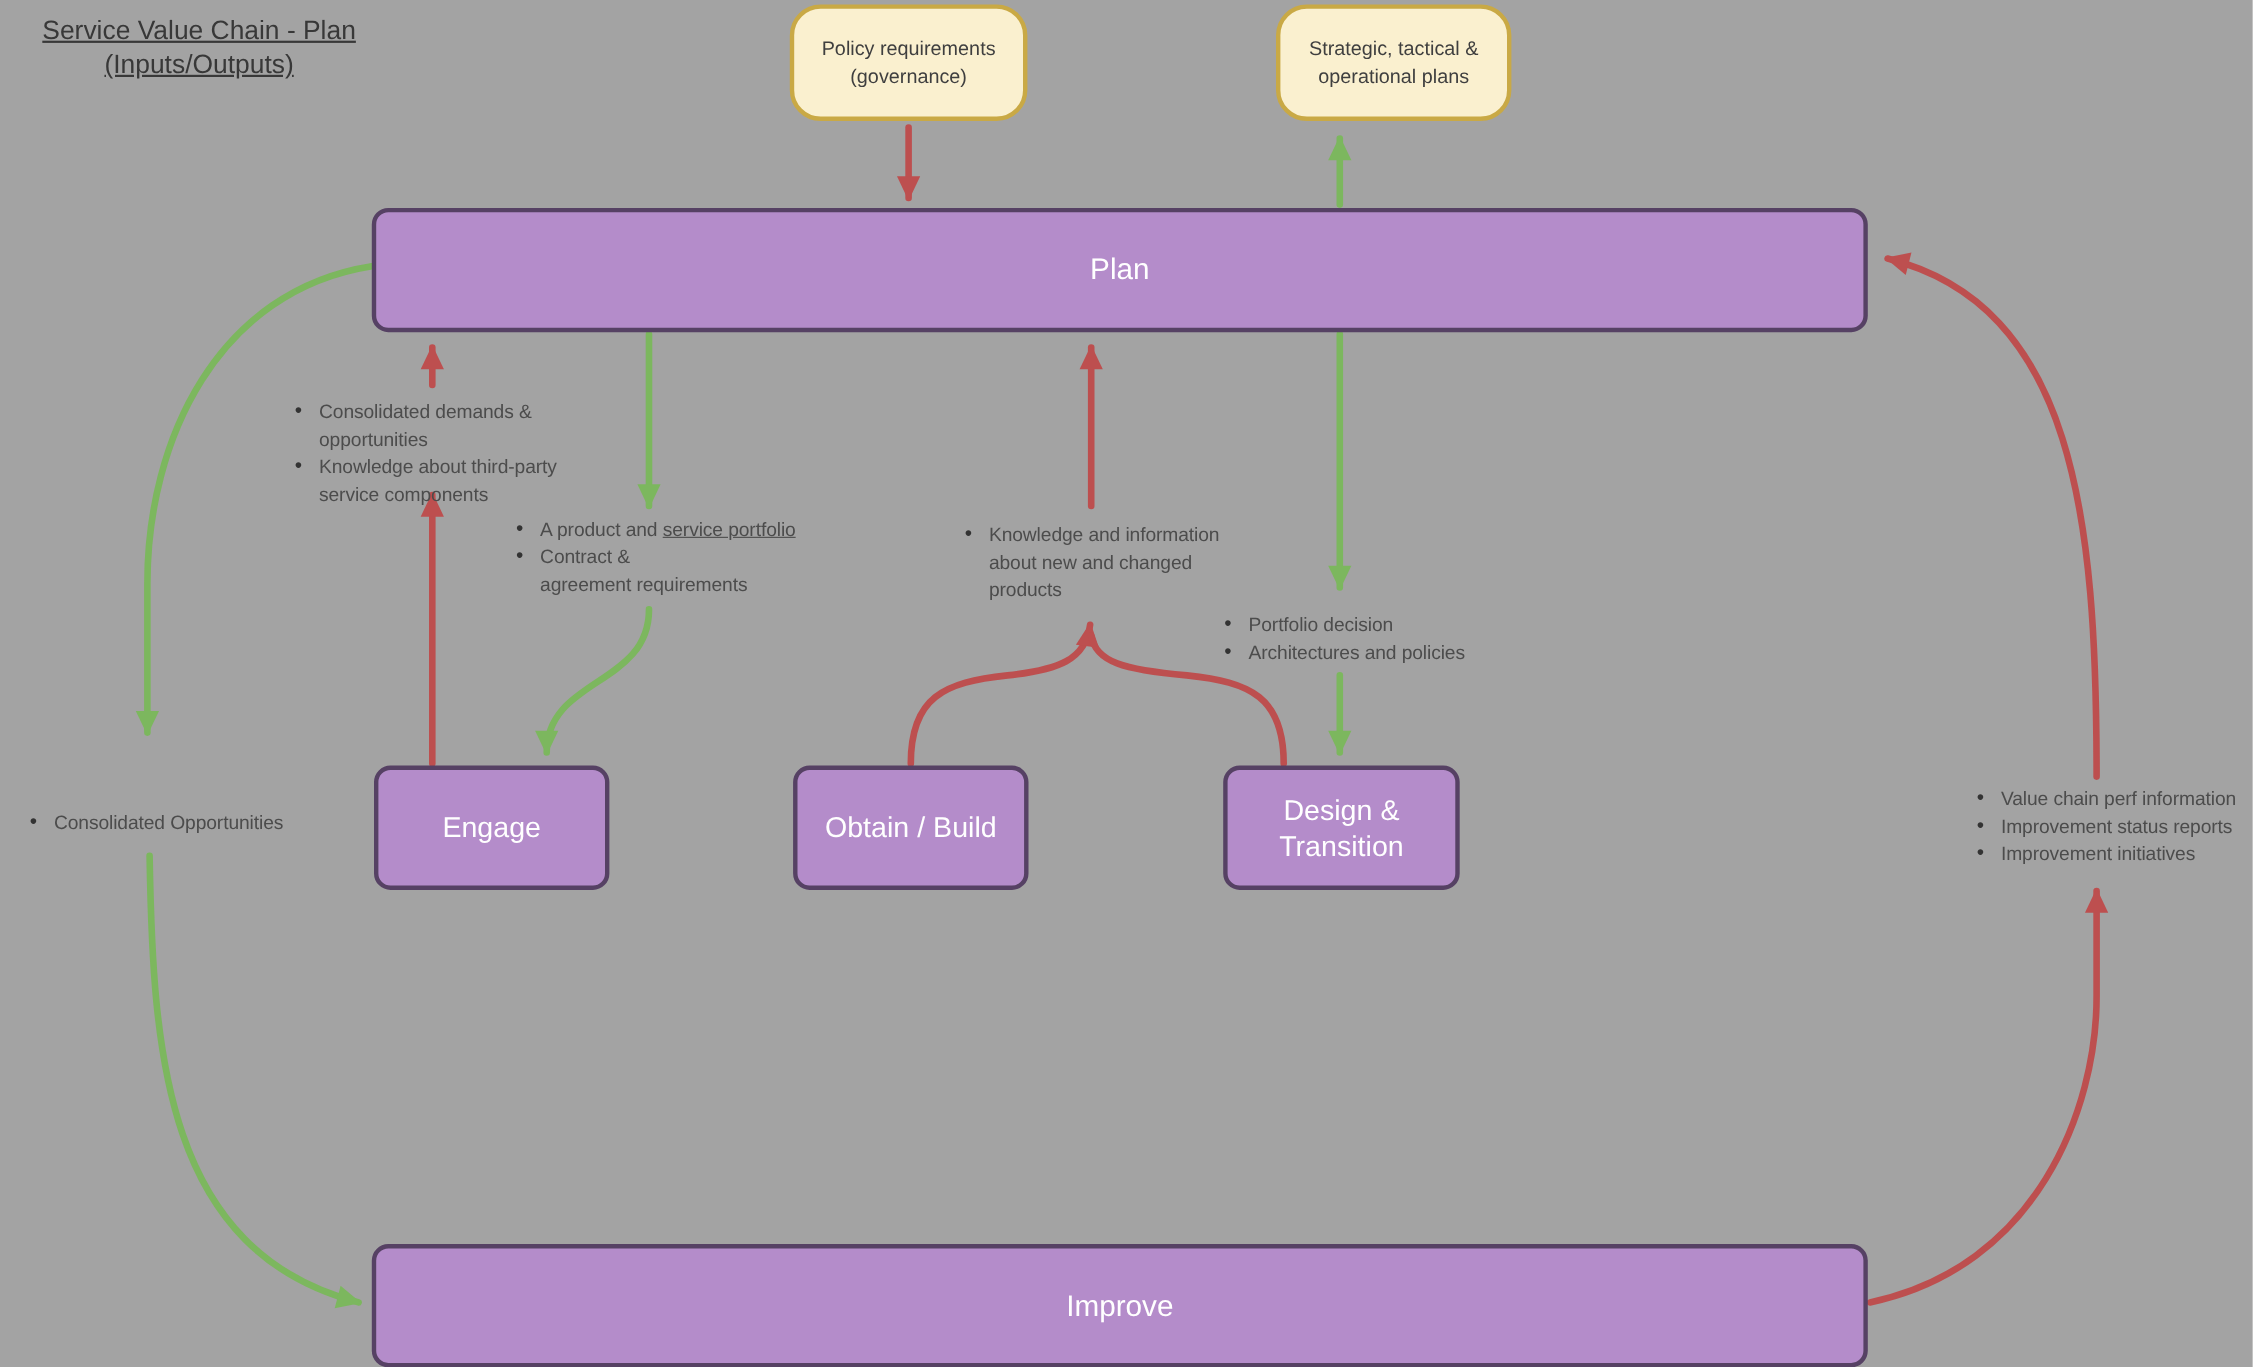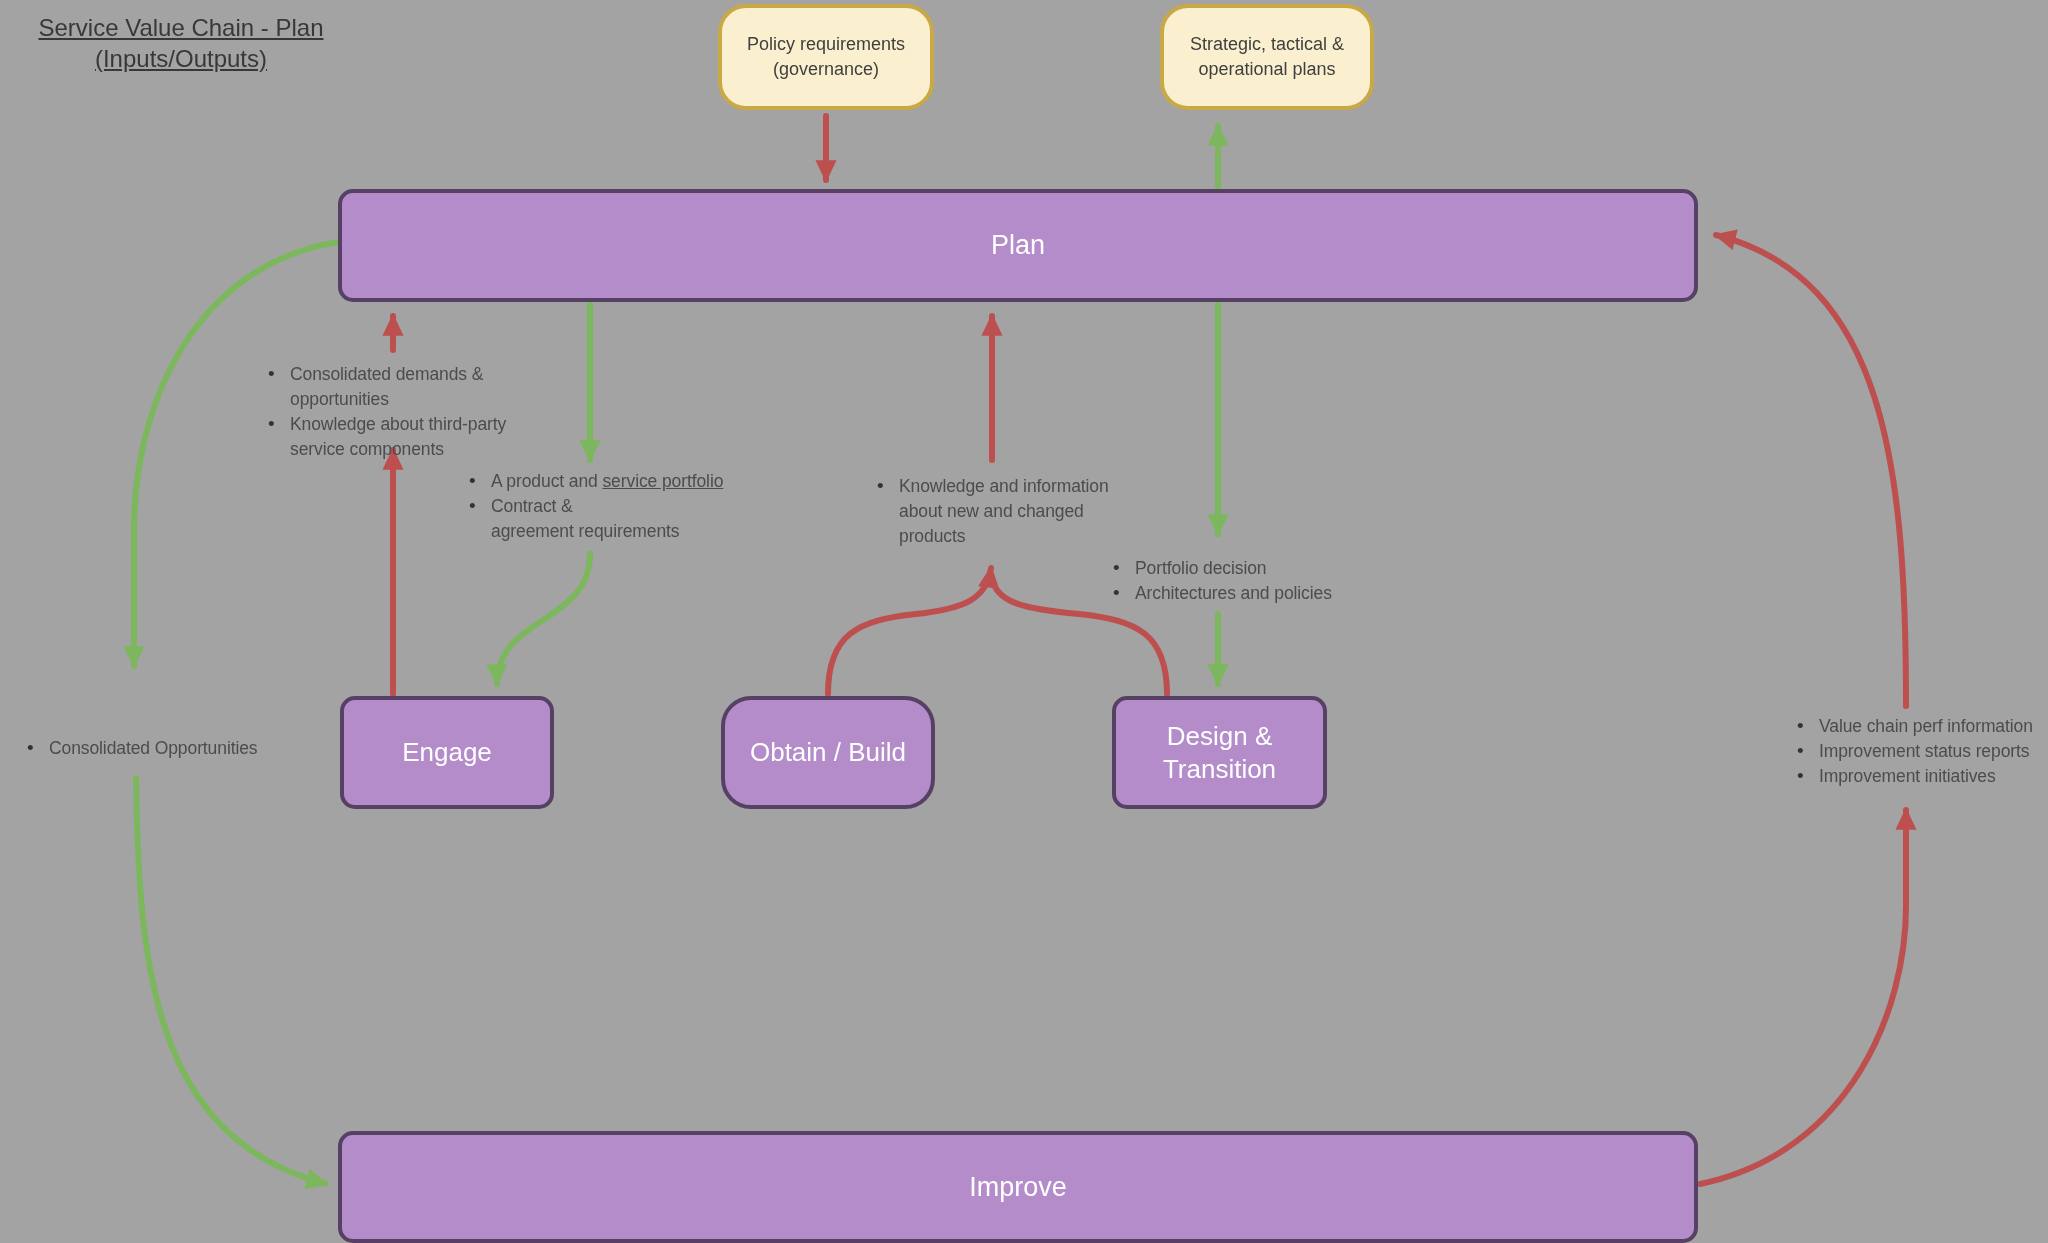--- a/index.html
+++ b/index.html
@@ -86,21 +86,21 @@
   </div>
 
   <div class="node yellow" style="left:718px;top:4px;width:216px;height:106px;">Policy requirements
 (governance)</div>
   <div class="node yellow" style="left:1160px;top:4px;width:214px;height:106px;">Strategic, tactical &amp;
 operational plans</div>
 
   <div class="node purple bar" style="left:338px;top:189px;width:1360px;height:113px;">Plan</div>
 
   <div class="node purple" style="left:340px;top:696px;width:214px;height:113px;">Engage</div>
-  <div class="node purple" style="left:721px;top:696px;width:214px;height:113px;border-radius:30px;">Obtain / Build</div>
+  <div class="node purple" style="left:721px;top:696px;width:214px;height:113px;">Obtain / Build</div>
   <div class="node purple" style="left:1112px;top:696px;width:215px;height:113px;">Design &amp;
 Transition</div>
 
   <div class="node purple bar" style="left:338px;top:1131px;width:1360px;height:112px;">Improve</div>
 
   <ul class="bullets" id="b-plan-inputs">
     <li>Consolidated demands &amp;
 opportunities</li>
     <li>Knowledge about third-party
 service components</li>

